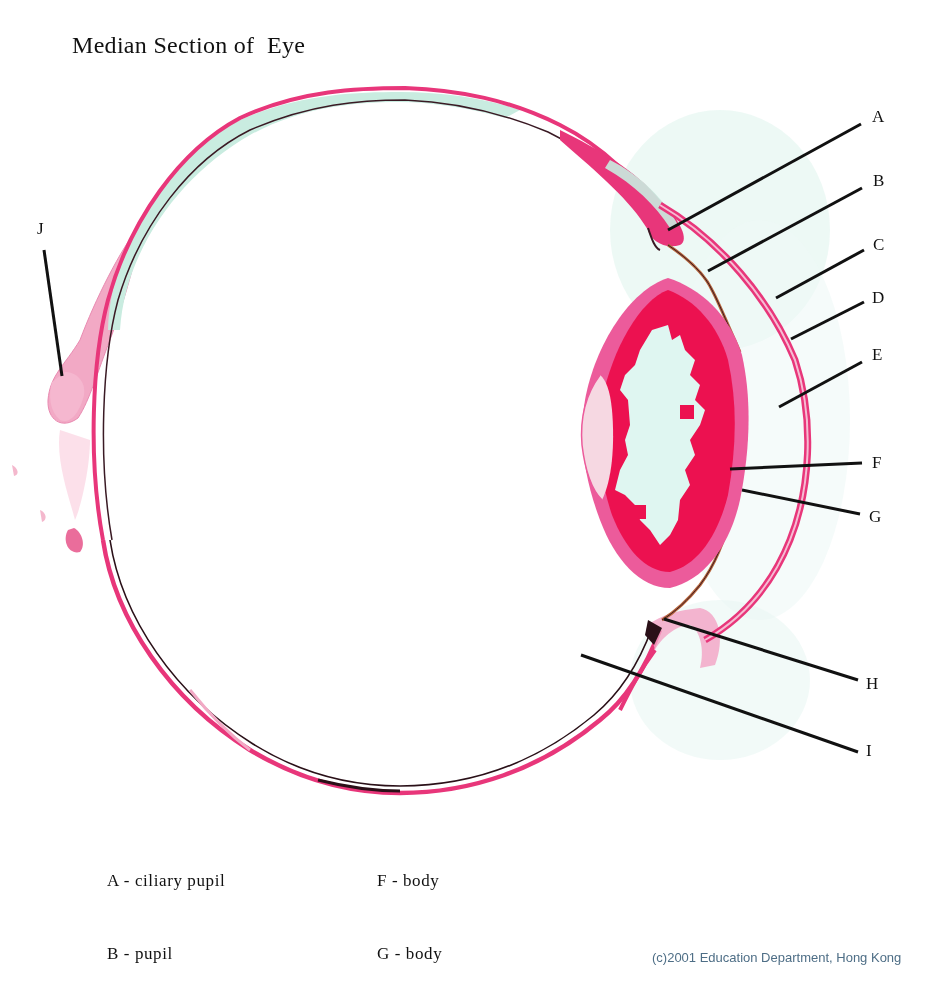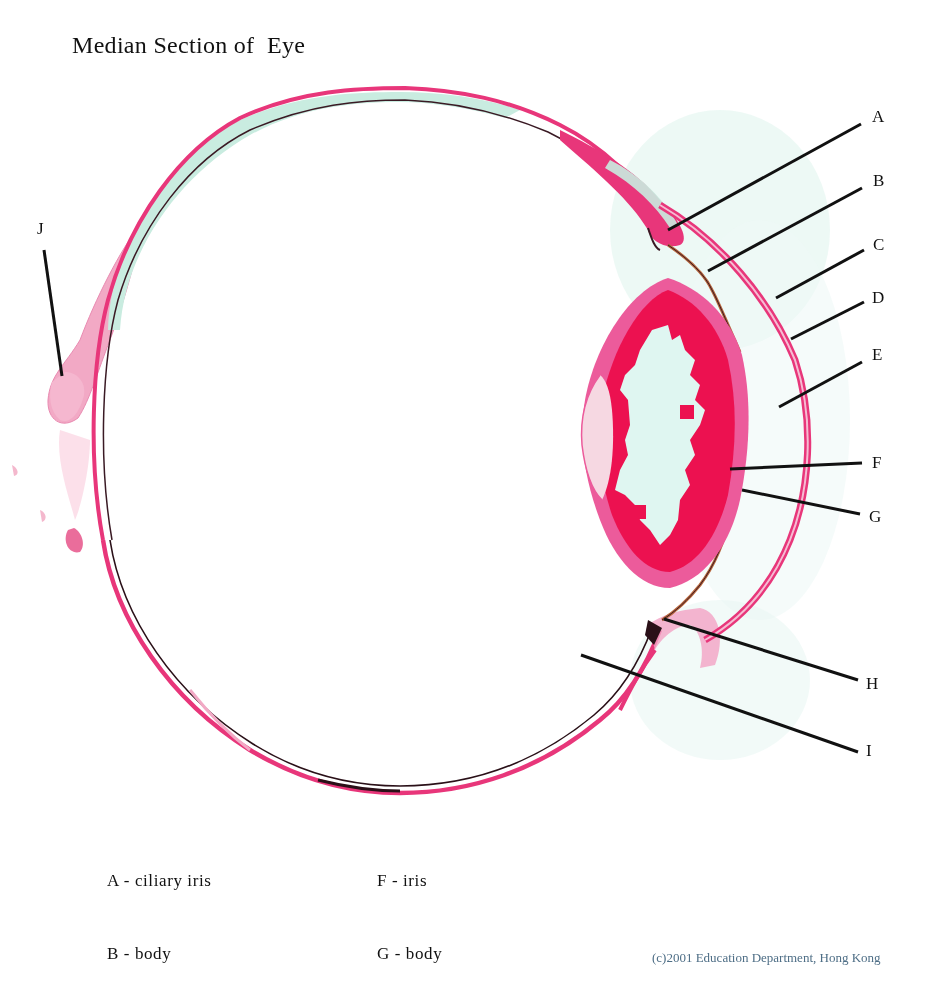--- a/index.html
+++ b/index.html
@@ -2,21 +2,21 @@
 <html><head>
 <meta charset="utf-8">
 <style>
   html, body { margin: 0; padding: 0; background: #ffffff; }
   body { width: 930px; height: 984px; position: relative; overflow: hidden; font-family: "Liberation Serif", "DejaVu Serif", serif; color: #111; }
   .title { position: absolute; left: 72px; top: 32px; font-size: 24px; letter-spacing: 0.3px; white-space: pre; }
   svg.diagram { position: absolute; left: 0; top: 0; }
   .lbl { position: absolute; font-size: 17px; line-height: 17px; }
   .legend { position: absolute; font-size: 17px; line-height: 24.2px; letter-spacing: 0.6px; white-space: pre; }
   .legend div { height: 24.2px; }
-  .credit { position: absolute; left: 652px; top: 950px; font-family: Liberation Serif, serif; font-size: 13px; color: #4e6e86; white-space: pre; }
+  .credit { position: absolute; left: 652px; top: 950px; font-family: Liberation Sans, sans-serif; font-size: 13px; color: #4e6e86; white-space: pre; }
 </style>
 </head>
 <body>
 
 <div class="title">Median Section of  Eye</div>
 
 <svg class="diagram" width="930" height="984" viewBox="0 0 930 984" xmlns="http://www.w3.org/2000/svg">
 
   <g>
     <ellipse cx="720" cy="230" rx="110" ry="120" fill="#e6f6f1" opacity="0.7"></ellipse>
@@ -103,30 +103,30 @@
 <div class="lbl" style="left:873px;top:236px;">C</div>
 <div class="lbl" style="left:872px;top:289px;">D</div>
 <div class="lbl" style="left:872px;top:346px;">E</div>
 <div class="lbl" style="left:872px;top:454px;">F</div>
 <div class="lbl" style="left:869px;top:508px;">G</div>
 <div class="lbl" style="left:866px;top:675px;">H</div>
 <div class="lbl" style="left:866px;top:742px;">I</div>
 <div class="lbl" style="left:37px;top:220px;">J</div>
 
 <div class="legend" style="left:107px;top:821px;">
-  <div>A - ciliary iris</div>
-  <div>B - body</div>
+  <div>A - ciliary pupil</div>
+  <div>B - pupil</div>
   
   
   
   
 </div>
 
 <div class="legend" style="left:377px;top:821px;">
-  <div>F - iris</div>
+  <div>F - body</div>
   <div>G - body</div>
   
   
   
   
 </div>
 
 <div class="credit">(c)2001 Education Department, Hong Kong</div>
 
 </body></html>

